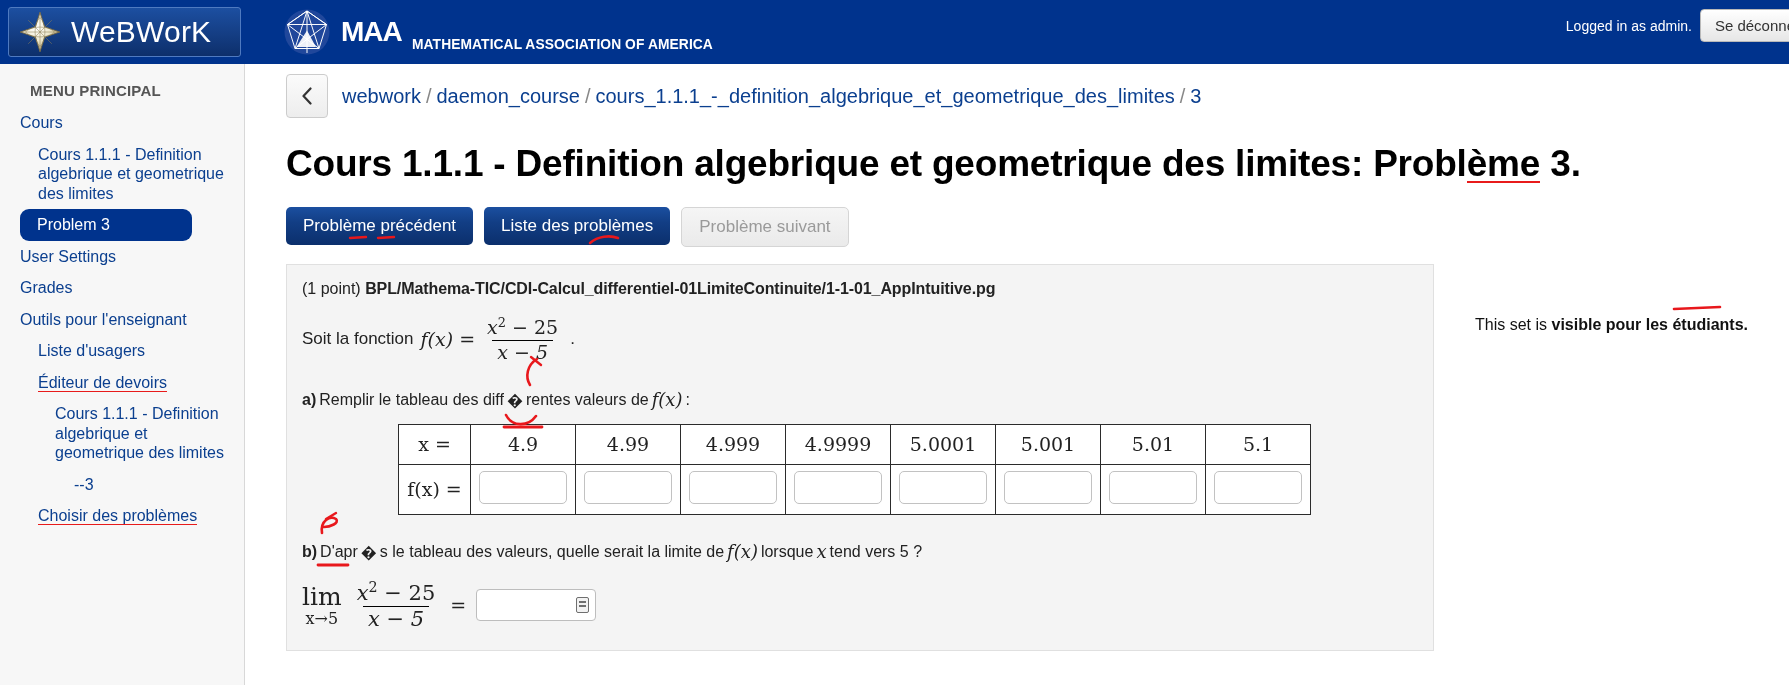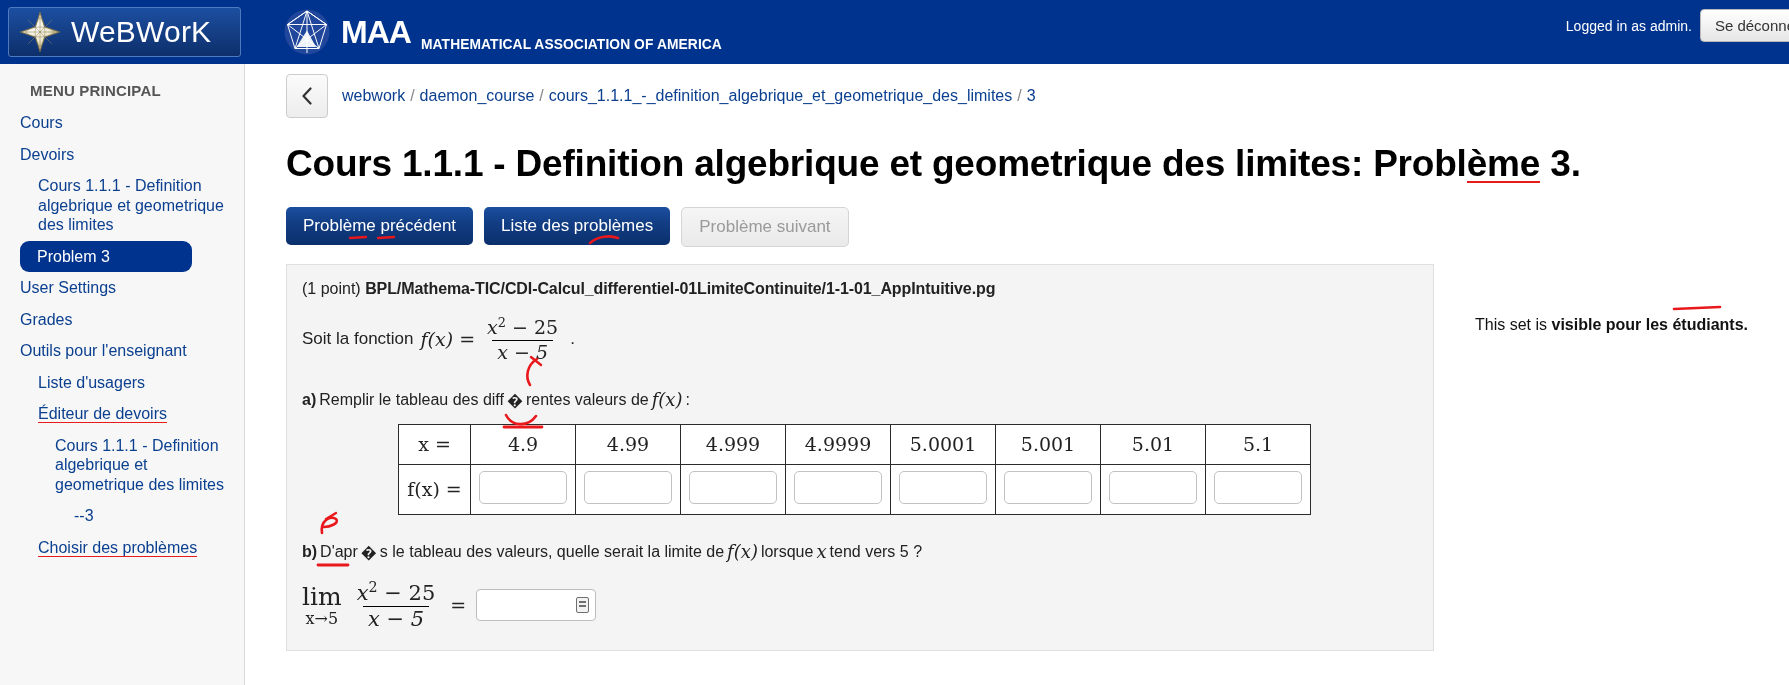--- a/index.html
+++ b/index.html
@@ -46,21 +46,21 @@
   }
   .maa-wrap {
     margin-left: 42px;
     display: flex;
     align-items: center;
     gap: 10px;
   }
   .maa-ico { width: 48px; height: 48px; flex: 0 0 auto; }
   .maa-letters {
     color: #fff;
-    font-size: 32px;
+    font-size: 28px;
     font-weight: bold;
     letter-spacing: -1px;
     line-height: 1;
     font-family: "Liberation Sans", sans-serif;
   }
   .maa-sub {
     color: #ffffff;
     font-size: 15px;
     font-weight: bold;
     letter-spacing: .1px;
@@ -152,21 +152,21 @@
   }
   .back-btn {
     width: 42px; height: 44px;
     background: linear-gradient(to bottom, #fbfbfb, #ededed);
     border: 1px solid #ccc;
     border-radius: 4px;
     display: flex; align-items: center; justify-content: center;
     color: #333; font-size: 19px;
     cursor: pointer;
   }
-  .crumbs { font-size: 16px; color: #0b3f8f; }
+  .crumbs { font-size: 20px; color: #0b3f8f; }
   .crumbs .sep { color: #888; margin: 0 5px; }
   .crumbs a { color: #0b3f8f; text-decoration: none; cursor: pointer; }
 
   h1.page-title {
     margin: 25px 0 0 41px;
     font-size: 37px;
     font-weight: bold;
     color: #000;
     letter-spacing: -.2px;
     white-space: nowrap;
@@ -376,21 +376,20 @@
   <div class="login-area">
     <span class="login-text">Logged in as admin.</span>
     <button class="logout-btn">Se déconnecter</button>
   </div>
 </div>
 
 <div class="sidebar">
   <div class="menu-title">MENU PRINCIPAL</div>
   <div id="nav-host">
       <a class="nav-item lvl1"><span>Cours</span></a>
-      <a class="nav-item lvl1"><span>Devoirs</span></a>
       <a class="nav-item lvl2"><span>Cours 1.1.1 - Definition algebrique et geometrique des limites</span></a>
       <a class="nav-item lvl3 active"><span>Problem 3</span></a>
       <a class="nav-item lvl1"><span>User Settings</span></a>
       <a class="nav-item lvl1"><span>Grades</span></a>
       <a class="nav-item lvl1"><span>Outils pour l'enseignant</span></a>
       <a class="nav-item lvl2"><span>Liste d'usagers</span></a>
       <a class="nav-item lvl2"><span class="sp-red">Éditeur de devoirs</span></a>
       <a class="nav-item lvl3"><span>Cours 1.1.1 - Definition algebrique et geometrique des limites</span></a>
       <a class="nav-item lvl4"><span>--3</span></a>
       <a class="nav-item lvl2"><span class="sp-red">Choisir des problèmes</span></a>

